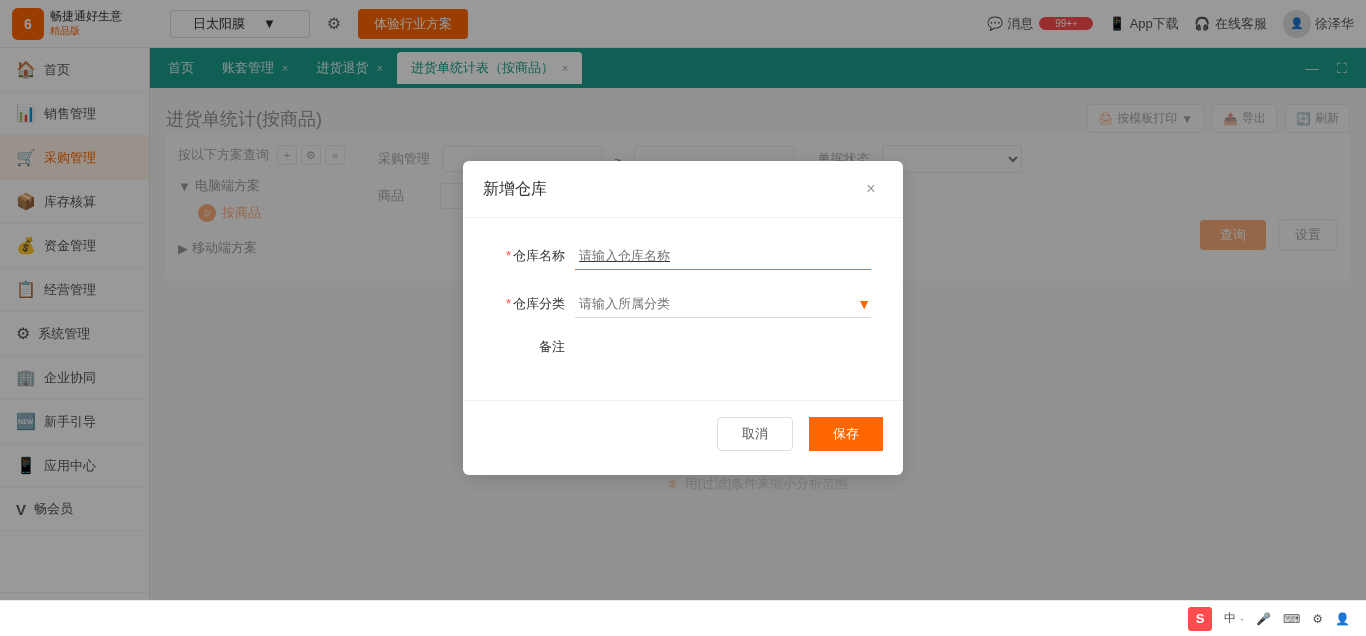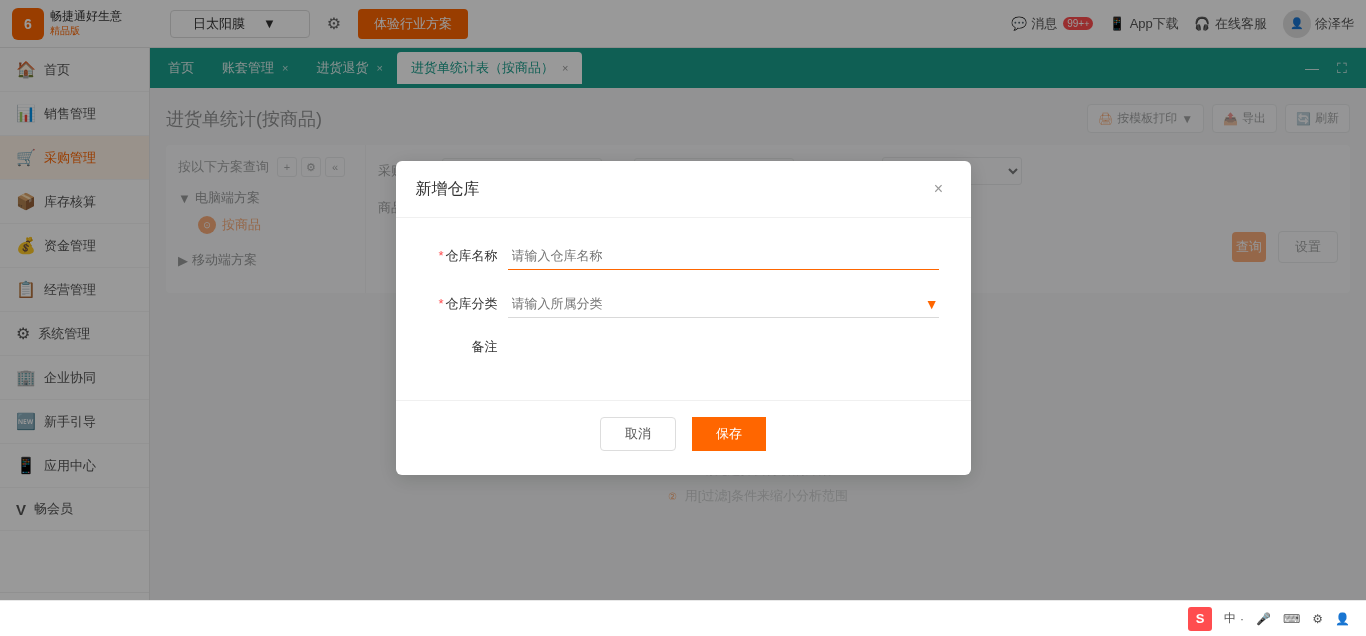--- a/index.html
+++ b/index.html
@@ -72,21 +72,21 @@
     }
     .header-right-item {
       display: flex; align-items: center; gap: 4px;
       color: #555; font-size: 13px; cursor: pointer;
     }
     .badge {
       background: #ff4d4f;
       color: #fff;
       border-radius: 10px;
       font-size: 10px;
-      padding: 1px 4px;
+      padding: 1px 16px;
       margin-left: 2px;
     }
     .badge-plus { font-size: 9px; }
     .user-avatar {
       width: 28px; height: 28px;
       background: #e0e0e0;
       border-radius: 50%;
       display: flex; align-items: center; justify-content: center;
       font-size: 11px; color: #555;
     }
@@ -178,21 +178,21 @@
       top: 88px; left: 150px; right: 0; bottom: 0;
       background: #f5f5f5;
       overflow: auto;
       padding: 16px;
     }
 
     .page-header {
       display: flex;
       align-items: center;
       justify-content: space-between;
-      margin-bottom: 12px;
+      margin-bottom: 0;
     }
     .page-title {
       font-size: 18px;
       font-weight: 500;
       color: #333;
     }
     .page-actions {
       display: flex;
       align-items: center;
       gap: 8px;
@@ -299,21 +299,21 @@
       padding: 5px 8px;
       font-size: 12px;
       width: 140px;
       background: #fff;
     }
     .query-btn {
       background: #ff6600;
       color: #fff;
       border: none;
       border-radius: 4px;
-      padding: 6px 4px;
+      padding: 6px 20px;
       cursor: pointer;
       font-size: 13px;
     }
     .set-btn {
       background: #fff;
       color: #555;
       border: 1px solid #ddd;
       border-radius: 4px;
       padding: 6px 16px;
       cursor: pointer;
@@ -328,21 +328,21 @@
       z-index: 200;
       display: flex;
       align-items: center;
       justify-content: center;
     }
 
     
     .modal {
       background: #fff;
       border-radius: 6px;
-      width: 575px;
+      width: 440px;
       box-shadow: 0 4px 20px rgba(0,0,0,0.15);
       overflow: hidden;
     }
     .modal-header {
       display: flex;
       align-items: center;
       justify-content: space-between;
       padding: 16px 20px;
       border-bottom: 1px solid #f0f0f0;
     }
@@ -423,23 +423,23 @@
       color: #999;
       background: transparent;
     }
     .form-select-wrap .dropdown-arrow {
       color: #ff6600;
       font-size: 14px;
       cursor: pointer;
     }
     .modal-footer {
       display: flex;
-      justify-content: center;
+      justify-content: flex-end;
       gap: 16px;
-      padding: 16px 8px 24px;
+      padding: 16px 20px 24px;
       border-top: 1px solid #f0f0f0;
     }
     .btn-cancel {
       padding: 7px 24px;
       border: 1px solid #ddd;
       border-radius: 4px;
       background: #fff;
       color: #555;
       cursor: pointer;
       font-size: 13px;
@@ -702,21 +702,21 @@
     <div class="modal-header">
       <span class="modal-title">新增仓库</span>
       <div class="modal-close">×</div>
     </div>
     <div class="modal-body">
 
 
       <div class="form-row">
         <label class="form-label required">仓库名称</label>
         <div class="form-input-wrap focused">
-          <input class="form-input" type="text" placeholder="请输入仓库名称" style="border-bottom: none;">
+          <input class="form-input" type="text" placeholder="请输入仓库名称" style="border-bottom: none; text-decoration: underline;">
         </div>
       </div>
 
       <div class="form-row">
         <label class="form-label required">仓库分类</label>
         <div class="form-select-wrap">
           <input type="text" placeholder="请输入所属分类" style="">
           <span class="dropdown-arrow">▼</span>
         </div>
       </div>

